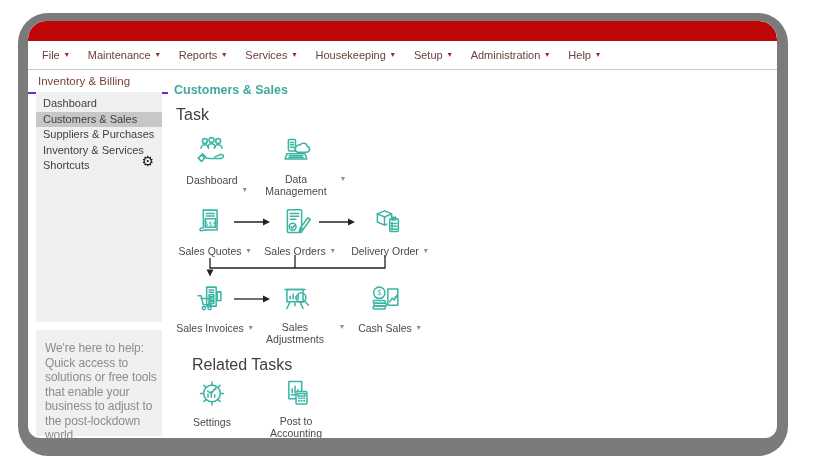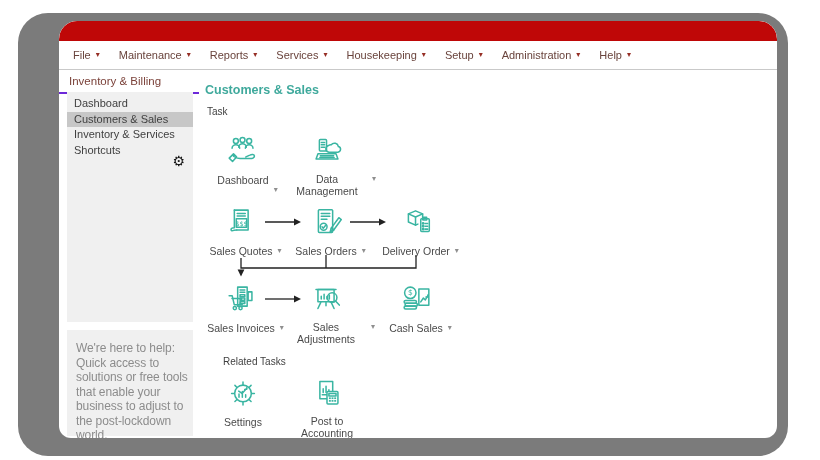--- a/index.html
+++ b/index.html
@@ -1,37 +1,37 @@
 <!DOCTYPE html>
 <html><head>
 <meta charset="utf-8">
 <style>
   html,body{margin:0;padding:0;background:#ffffff;font-family:"Liberation Sans",sans-serif;}
   .stage{position:relative;width:820px;height:460px;background:#fff;overflow:hidden;}
   .frame{position:absolute;left:18px;top:13px;width:770px;height:443px;background:#7b7b7b;border-radius:30px;}
-  .window{position:absolute;left:10px;right:11px;top:8px;bottom:18px;background:#ffffff;border-radius:18px 18px 12px 12px;overflow:hidden;display:flex;flex-direction:column;margin-left:31px;}
+  .window{position:absolute;left:10px;right:11px;top:8px;bottom:18px;background:#ffffff;border-radius:18px 18px 12px 12px;overflow:hidden;display:flex;flex-direction:column;}
   .titlebar{height:20px;background:#bf0707;border-radius:18px 18px 0 0;flex:0 0 auto;}
   .menubar{height:28px;border-bottom:1px solid #c9c9c9;display:flex;align-items:center;padding-left:14px;gap:19px;flex:0 0 auto;}
   .menu-item{display:flex;align-items:center;gap:5px;font-size:11px;color:#69433c;cursor:default;}
   .menu-item .caret{font-size:8px;color:#962e25;line-height:1;}
   .body{flex:1;display:flex;min-height:0;}
   
   .sidebar{width:140px;flex:0 0 auto;position:relative;}
   .side-title{font-size:11.5px;color:#7b423a;padding:5px 0 5px 10px;border-bottom:2px solid #6d28d9;}
   .nav-card{position:absolute;left:8px;right:6px;top:22px;height:230px;background:#f0f0f0;padding:4px 0;box-sizing:border-box;}
   .side-item{font-size:11px;color:#3f3f3f;line-height:15.5px;padding-left:7px;cursor:default;white-space:nowrap;}
   .side-item.selected{background:#c7c7c7;}
   .gear{position:absolute;right:8px;top:62px;font-size:14px;color:#141414;line-height:1;font-family:"DejaVu Sans",sans-serif;cursor:pointer;}
   .help-card{position:absolute;left:8px;right:6px;bottom:2px;height:106px;background:#f0f0f0;box-sizing:border-box;padding:11px 2px 8px 9px;}
   .help-head,.help-body{font-size:12px;color:#8c8c8c;line-height:14.5px;letter-spacing:-0.1px;}
   .help-link{display:inline-block;margin-top:10px;font-size:10px;color:#4c4ce0;cursor:pointer;}
   
   .main{flex:1;position:relative;}
   .page-head{position:absolute;left:6px;top:13px;font-size:12.5px;font-weight:bold;color:#3fa99c;}
-  .sec-label{position:absolute;font-size:10px;color:#3f3f3f;}
+  .sec-label{position:absolute;font-size:16px;color:#3f3f3f;}
   .sec-task{left:8px;top:36px;}
   .sec-related{left:24px;top:286px;text-align:right;}
   .task{position:absolute;width:80px;text-align:center;cursor:pointer;}
   .ticon{display:block;height:38px;}
   .ticon svg{display:block;margin:0 auto;}
   .tlabel{display:inline-block;position:relative;margin-top:3px;font-size:10.5px;color:#4a4a4a;line-height:12px;}
   .tlabel .dd{position:absolute;left:100%;margin-left:5px;top:1px;font-size:8px;color:#8f8f8f;line-height:10px;}
   .flow{position:absolute;left:0;top:0;pointer-events:none;}
 </style>
 </head>
@@ -75,20 +75,21 @@
             <span class="caret">▾</span>
           </div>
         </div>
       <div class="body">
 
         <div class="sidebar">
           <div class="side-title">Inventory &amp; Billing</div>
           <div class="nav-card">
             <div class="side-item">Dashboard</div>
               <div class="side-item selected">Customers &amp; Sales</div>
+              <div class="side-item">Suppliers &amp; Purchases</div>
               <div class="side-item">Inventory &amp; Services</div>
               <div class="side-item">Shortcuts</div>
               <div class="gear">⚙</div>
           </div>
           <div class="help-card">
             <div class="help-head">We're here to help:</div>
             <div class="help-body">Quick access to solutions or free tools that enable your business to adjust to the post-lockdown world.</div>
             <span class="help-link">Find Out Order</span>
           </div>
         </div>

